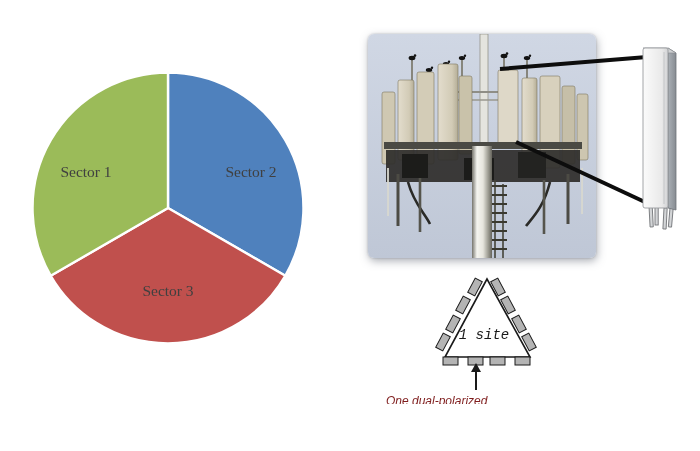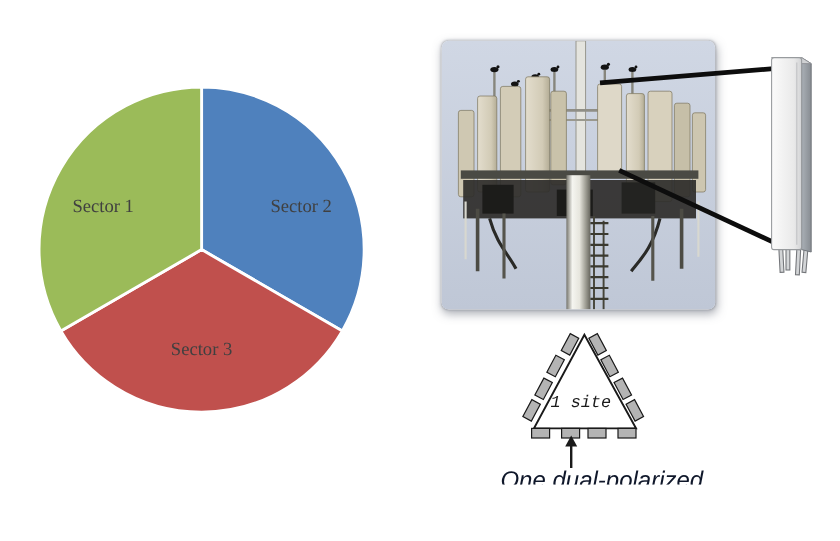--- a/index.html
+++ b/index.html
@@ -25,22 +25,22 @@
   }
   #photo-wrap svg { display:block; }
   
   #callout-wrap { position:absolute; left:480px; top:40px; width:220px; height:200px; z-index:3; }
   
   #triangle-wrap { position:absolute; left:428px; top:263px; width:124px; height:140px; z-index:2;font-family:Liberation Mono, monospace; }
   .site-label { font-style:italic; font-size:14px; }
   
   #caption {
     position:absolute; left:386px; top:391px; width:200px;
-    text-align:right; font-style:italic; font-size:20px;
-    line-height:21px; color:#0f172a; z-index:2;
+    text-align:left; font-style:italic; font-size:12px;
+    line-height:21px; color:#7f1d1d; z-index:2;
   }
 </style>
 </head>
 <body>
 
 <div id="stage">
 
   <div id="pie-wrap">
     <svg width="282" height="282" viewBox="0 0 282 282">
 

